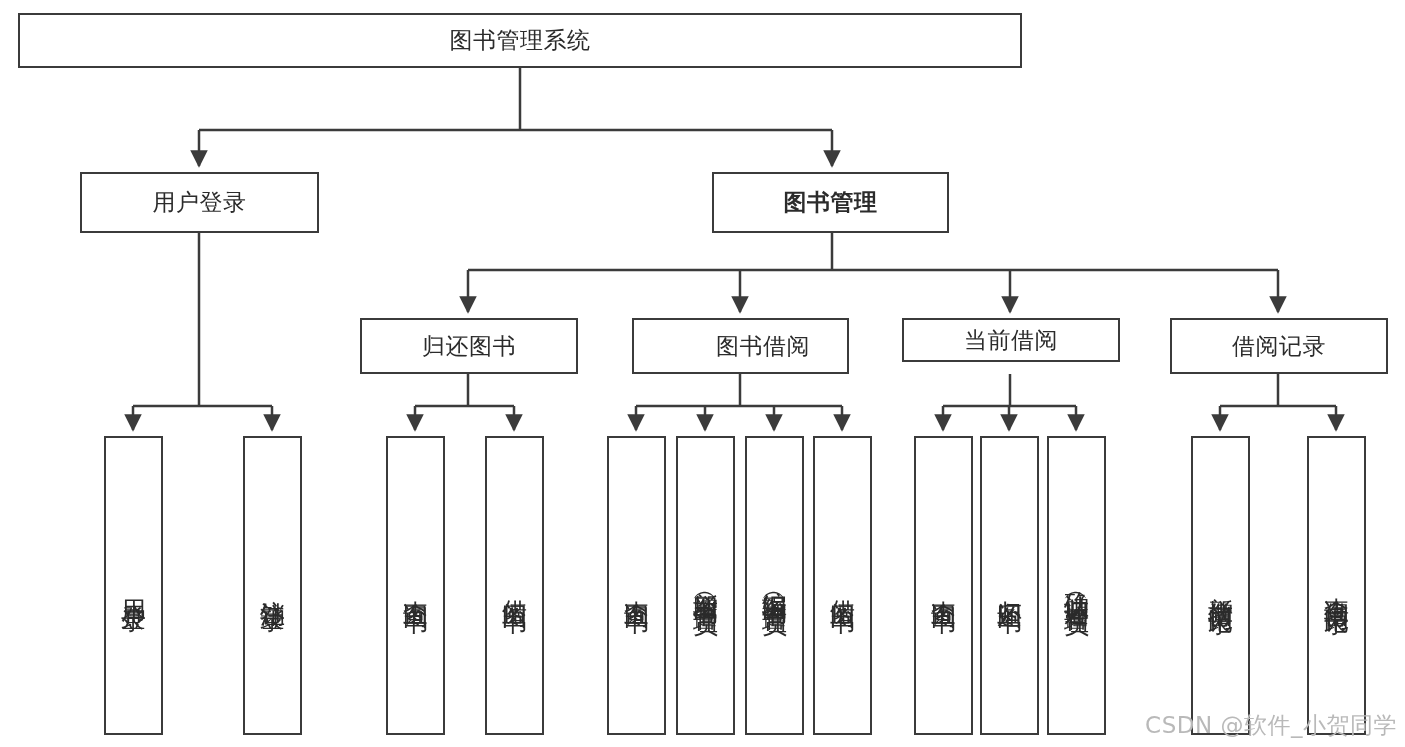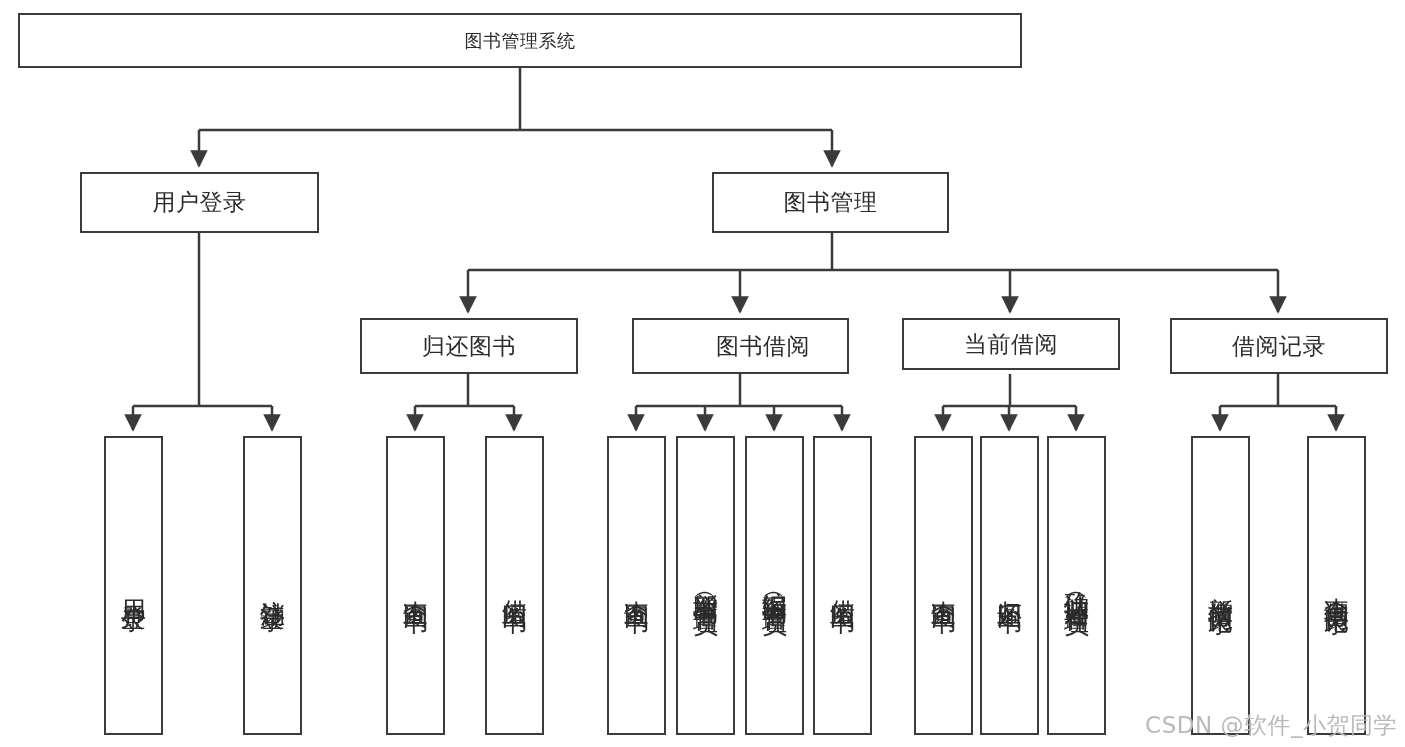--- a/index.html
+++ b/index.html
@@ -42,21 +42,21 @@
     text-align: center;
     line-height: 1.08;
     white-space: pre;
   }
   
   .node.horiz .node-label {
     font-size: 23px;
     letter-spacing: 0.5px;
   }
   .node.root .node-label {
-    font-size: 18px;
+    font-size: 23px;
   }
   
   .node.vert {
     align-items: center;
     justify-content: center;
   }
   .node.vert .node-label {
     writing-mode: vertical-rl;
     text-orientation: upright;
     font-size: 25px;
@@ -131,33 +131,33 @@
   </svg>
 
   <div class="node root horiz" style="left:18px; top:13px; width:1004px; height:55px;">
     <span class="node-label">图书管理系统</span>
   </div>
 
   <div class="node horiz" style="left:80px; top:172px; width:239px; height:61px;">
     <span class="node-label">用户登录</span>
   </div>
 
-  <div class="node horiz" style="left:712px; top:172px; width:237px; height:61px;">
+  <div class="node horiz" style="left:712px; top:172px; width:237px; height:61px;font-weight:bold;">
     <span class="node-label">图书管理</span>
   </div>
 
   <div class="node horiz" style="left:360px; top:318px; width:218px; height:56px;">
     <span class="node-label">归还图书</span>
   </div>
 
   <div class="node horiz" style="left:632px; top:318px; width:217px; height:56px;padding-left:45px;">
     <span class="node-label">图书借阅</span>
   </div>
 
-  <div class="node horiz" style="left:902px; top:318px; width:218px; height:52px;">
+  <div class="node horiz" style="left:902px; top:318px; width:218px; height:44px;">
     <span class="node-label">当前借阅</span>
   </div>
 
   <div class="node horiz" style="left:1170px; top:318px; width:218px; height:56px;">
     <span class="node-label">借阅记录</span>
   </div>
 
   <div class="node vert" style="left:104px; top:436px; width:59px; height:299px;">
     <span class="node-label">用户登录</span>
   </div>

